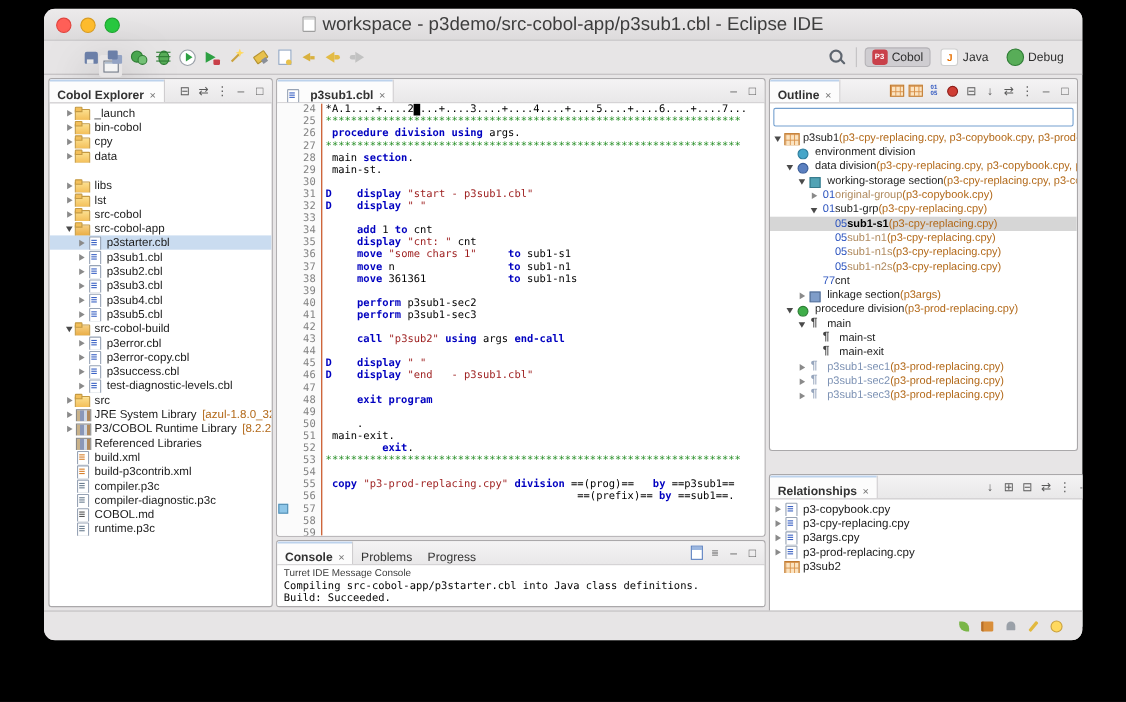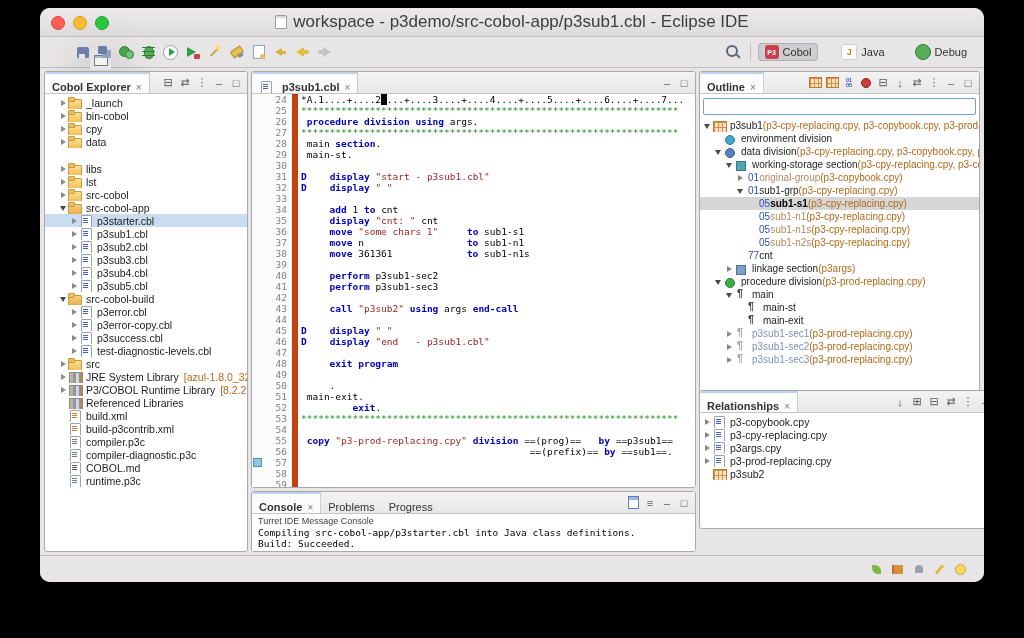--- a/index.html
+++ b/index.html
@@ -46,35 +46,35 @@
   .tbi.marker::after{content:"";position:absolute;right:4px;bottom:3px;width:5px;height:5px;background:#e8c14c;border-radius:50%}
   .tbi.lastedit::before{content:"";border-right:7px solid #d9b13f;border-top:4px solid transparent;border-bottom:4px solid transparent}
   .tbi.lastedit::after{content:"";width:4px;height:3px;background:#d9b13f}
   .tbi.back::before{content:"";border-right:8px solid #e3bb45;border-top:5px solid transparent;border-bottom:5px solid transparent}
   .tbi.back::after{content:"";width:5px;height:4px;background:#e3bb45;border-radius:0 2px 2px 0}
   .tbi.forward::before{content:"";width:5px;height:4px;background:#c2c2c2;border-radius:2px 0 0 2px}
   .tbi.forward::after{content:"";border-left:8px solid #c2c2c2;border-top:5px solid transparent;border-bottom:5px solid transparent}
   .tbi.mag::before{content:"";position:absolute;left:4px;top:3px;width:8px;height:8px;border:2px solid #5f6670;border-radius:50%}
   .tbi.mag::after{content:"";position:absolute;left:13px;top:13px;width:6px;height:2px;background:#5f6670;transform:rotate(45deg);border-radius:1px}
   
-  .pbar{display:flex;align-items:center;gap:16px}
+  .pbar{display:flex;align-items:center;gap:2px}
   .pbtn{display:flex;align-items:center;gap:4px;padding:2px 7px;border-radius:4px;font-size:11px;color:#2f2f2f}
   .pbtn.active{background:#cfcdd1;box-shadow:inset 0 0 0 1px #b3b1b5}
   .pi{width:14px;height:14px;border-radius:3px;display:inline-flex;align-items:center;justify-content:center;font-size:7px;font-weight:bold;flex:none}
   .pi-cobol{background:#c9404a;color:#fff}
   .pi-java{background:#fff;border:1px solid #cfcfcf;color:#e76f00;font-size:9px}
   .pi-debug{background:#58ad58;border-radius:50%;border:1px solid #2f7d35}
   
   .panel{position:absolute;background:#fff;border:1px solid #aaa8aa;border-radius:3px;overflow:hidden;
     display:flex;flex-direction:column;box-sizing:border-box}
   #explorer{left:4px;top:63px;width:204px;height:481px}
   #editor{left:211px;top:63px;width:445px;height:417px}
   #console{left:211px;top:483px;width:445px;height:61px}
   #outline{left:659px;top:63px;width:281px;height:339px}
-  #relationships{left:659px;top:382px;width:315px;height:139px}
+  #relationships{left:659px;top:423px;width:315px;height:139px}
   .phead{height:21px;flex:none;background:linear-gradient(#f4f3f4,#e9e8e9);border-bottom:1px solid #c6c4c6;
     display:flex;align-items:stretch;font-size:11px;color:#333;overflow:hidden}
   .ptab{display:flex;align-items:flex-end;gap:5px;padding:0 7px;white-space:nowrap}
   .ptab.active{background:#fcfcfc;border-right:1px solid #cfcdcf;box-shadow:inset 0 2px 0 #bcd2ec}
   .ptab.active .tlbl{font-weight:bold}
   .ptab .x{color:#777;font-size:10px}
   .ctabs{display:flex;align-items:stretch}
   .spacer{flex:1}
   .phead-icons{display:flex;align-items:center;padding-right:3px;gap:1px}
   .hic{min-width:16px;height:16px;display:inline-flex;align-items:center;justify-content:center;
@@ -118,21 +118,21 @@
   .ic-env::before{content:"";position:absolute;left:2px;top:2px;width:8px;height:8px;border-radius:50%;background:#46a6c9;border:1px solid #2d7d9c}
   .ic-datadiv::before{content:"";position:absolute;left:2px;top:2px;width:8px;height:8px;border-radius:50%;background:#5b80c0;border:1px solid #3a5c96}
   .ic-wss::before{content:"";position:absolute;left:2px;top:2px;width:8px;height:8px;background:#52a3b5;border:1px solid #36798a}
   .ic-section::before{content:"";position:absolute;left:2px;top:2px;width:8px;height:8px;background:#7f9dc9;border:1px solid #546f96}
   .ic-proc::before{content:"";position:absolute;left:2px;top:2px;width:8px;height:8px;border-radius:50%;background:#3fae49;border:1px solid #2e7d36}
   .ic-para::before{content:"¶";position:absolute;left:3px;top:-2px;font-size:11px;color:#444;font-weight:bold}
   .ic-paradim::before{content:"¶";position:absolute;left:3px;top:-2px;font-size:11px;color:#97a6bd;font-weight:bold}
   
   .ebody{flex:1;display:flex;background:#fff;overflow:hidden;
     font-family:"DejaVu Sans Mono",monospace;font-size:9.5px;line-height:11px}
-  .gutter{width:40px;flex:none;background:#fbfbfb;border-right:6px solid #c2410c;color:#828282;text-align:right}
+  .gutter{width:40px;flex:none;background:#fbfbfb;border-right:1px solid #c2410c;color:#828282;text-align:right}
   .gln{height:11px;position:relative;padding-right:5px;box-sizing:border-box}
   .gmark{position:absolute;left:1px;top:1px;width:7px;height:7px;background:#8ec6e8;border:1px solid #5590b5}
   .codearea{flex:1;overflow:hidden;padding-left:3px}
   .cl{height:11px;white-space:pre}
   .cl .t{color:#000}
   .cl .k{color:#0000c0;font-weight:bold}
   .cl .s{color:#9c1c1c}
   .cl .c{color:#1e8a1e}
   .cl .d{color:#0000c0;font-weight:bold}
   .cl .cur{background:#000;color:#000}

